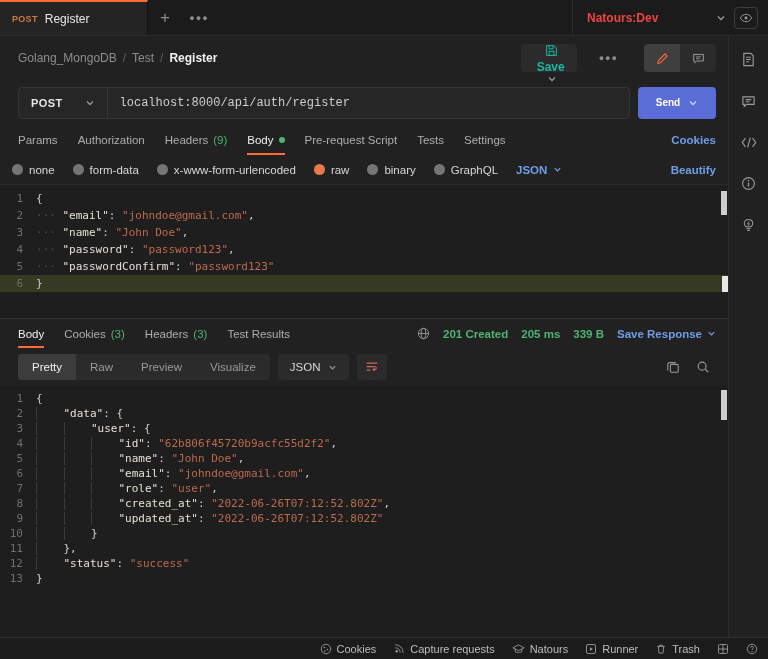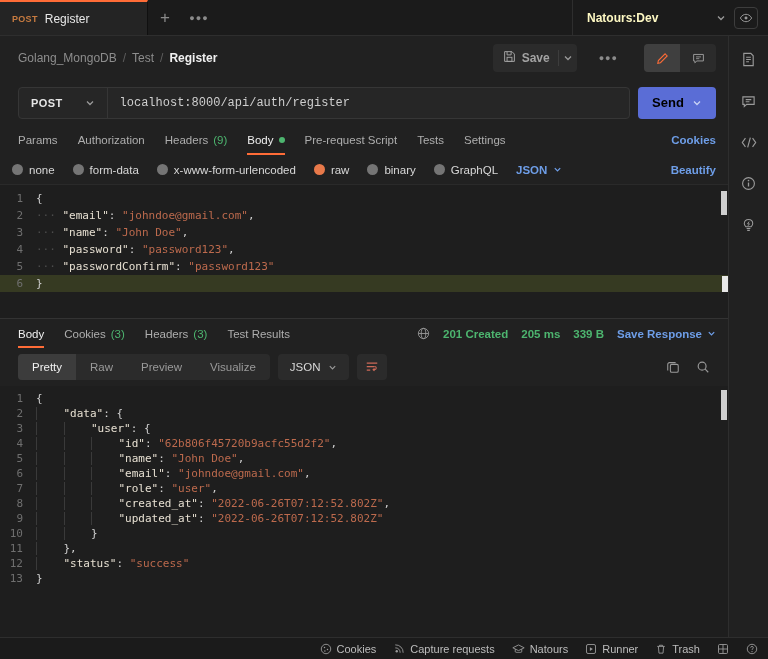--- a/index.html
+++ b/index.html
@@ -12,55 +12,55 @@
   .topbar { height:36px; background:#1b1b1b; display:flex; align-items:stretch; flex:none; border-bottom:1px solid #2e2e2e; }
   .req-tab { width:148px; background:#242424; border-top:2px solid #ff6c37; border-right:1px solid #101010;
              display:flex; align-items:center; gap:7px; padding:0 12px; cursor:pointer; }
   .tab-method { color:#c77b40; font-size:9px; font-weight:bold; letter-spacing:.3px; }
   .tab-title { color:#e8e8e8; font-size:12px; }
   .tab-btn { display:flex; align-items:center; justify-content:center; width:34px; color:#8b8b8b; cursor:pointer; }
   .tab-plus { font-size:17px; font-weight:300; }
   .tab-dots { font-size:9px; letter-spacing:1px; }
   .spacer { flex:1; }
   .env-area { display:flex; align-items:center; border-left:1px solid #2e2e2e; padding:0 10px 0 14px; gap:8px; width:196px; }
-  .env-label { color:#fef9c3; font-weight:bold; flex:1; cursor:pointer; }
+  .env-label { color:#ef4444; font-weight:bold; flex:1; cursor:pointer; }
   .env-eye { width:24px; height:22px; border:1px solid #3d3d3d; border-radius:4px; display:flex;
              align-items:center; justify-content:center; color:#9a9a9a; cursor:pointer; background:transparent; }
 
   
   .body-row { flex:1; display:flex; min-height:0; }
   .content { flex:1; display:flex; flex-direction:column; min-width:0; }
   .side-rail { width:40px; flex:none; border-left:1px solid #2e2e2e; display:flex; flex-direction:column;
                align-items:center; padding-top:16px; gap:27px; color:#9a9a9a; }
   .side-rail .ic { cursor:pointer; display:flex; }
 
   
   .crumb-row { height:44px; display:flex; align-items:center; padding:0 12px 0 18px; gap:12px; flex:none; }
   .crumbs { display:flex; align-items:center; gap:6px; flex:1; }
   .crumb { color:#8d8d8d; cursor:pointer; }
   .crumb-sep { color:#5e5e5e; }
   .crumb-active { color:#f0f0f0; font-weight:bold; }
-  .save-group { display:flex; align-items:center; background:#2b2b2b; border-radius:4px; height:28px; padding:0 4px 0 10px; color:#a3a3a3; cursor:pointer; }
+  .save-group { display:flex; align-items:center; background:#2b2b2b; border-radius:4px; height:28px; padding:0 4px 0 10px; color:#14b8a6; cursor:pointer;flex-direction:column; }
   .save-group .lbl { margin:0 8px 0 6px; font-weight:bold; }
   .save-divider { width:1px; height:16px; background:#3d3d3d; margin-right:4px; }
   .chev { display:flex; }
   .more-dots { color:#8b8b8b; font-size:9px; letter-spacing:1px; padding:0 10px; cursor:pointer; }
   .pill-group { display:flex; background:#2b2b2b; border-radius:4px; height:28px; overflow:hidden; margin-left:4px; }
   .pill-btn { width:36px; display:flex; align-items:center; justify-content:center; cursor:pointer; color:#9a9a9a; }
   .pill-btn.active { background:#3f3f3f; color:#ff6c37; }
 
   
   .url-row { height:45px; display:flex; align-items:center; padding:0 12px 0 18px; gap:8px; flex:none; }
   .url-box { flex:1; display:flex; height:32px; border:1px solid #363636; border-radius:4px; background:#262626; overflow:hidden; }
   .method-select { display:flex; align-items:center; gap:22px; padding:0 12px; border-right:1px solid #363636; cursor:pointer; }
   .method-label { color:#e6e6e6; font-weight:bold; font-size:11px; letter-spacing:.4px; }
   .url-input { flex:1; background:transparent; border:none; outline:none; color:#cfcfcf;
                font-family:Liberation Mono, monospace; font-size:12px; padding:0 12px; }
-  .send-btn { height:32px; width:78px; background:#5a6dd6; border:none; border-radius:4px; color:#000000;
-              display:flex; align-items:center; justify-content:center; gap:8px; font-size:13px; font-weight:bold; cursor:pointer; }
+  .send-btn { height:32px; width:78px; background:#5a6dd6; border:none; border-radius:4px; color:#ffffff;
+              display:flex; align-items:center; justify-content:center; gap:8px; font-size:10px; font-weight:bold; cursor:pointer; }
 
   
   .tabs-row { height:30px; display:flex; align-items:center; padding:0 12px 0 18px; gap:20px; flex:none; font-size:11.5px; }
   .rtab { color:#aeaeae; cursor:pointer; display:flex; align-items:center; gap:5px; height:100%; position:relative; }
   .rtab .cnt { color:#4db56f; }
   .rtab.active { color:#f0f0f0; }
   .rtab.active::after { content:""; position:absolute; left:0; right:0; bottom:0; height:2px; background:#ff6c37; }
   .green-dot { width:6px; height:6px; border-radius:50%; background:#4db56f; }
   .link-blue { color:#6e9ee8; cursor:pointer; font-weight:bold; }
   .tabs-row .link-blue, .modes-row .link-blue { margin-left:auto; }

